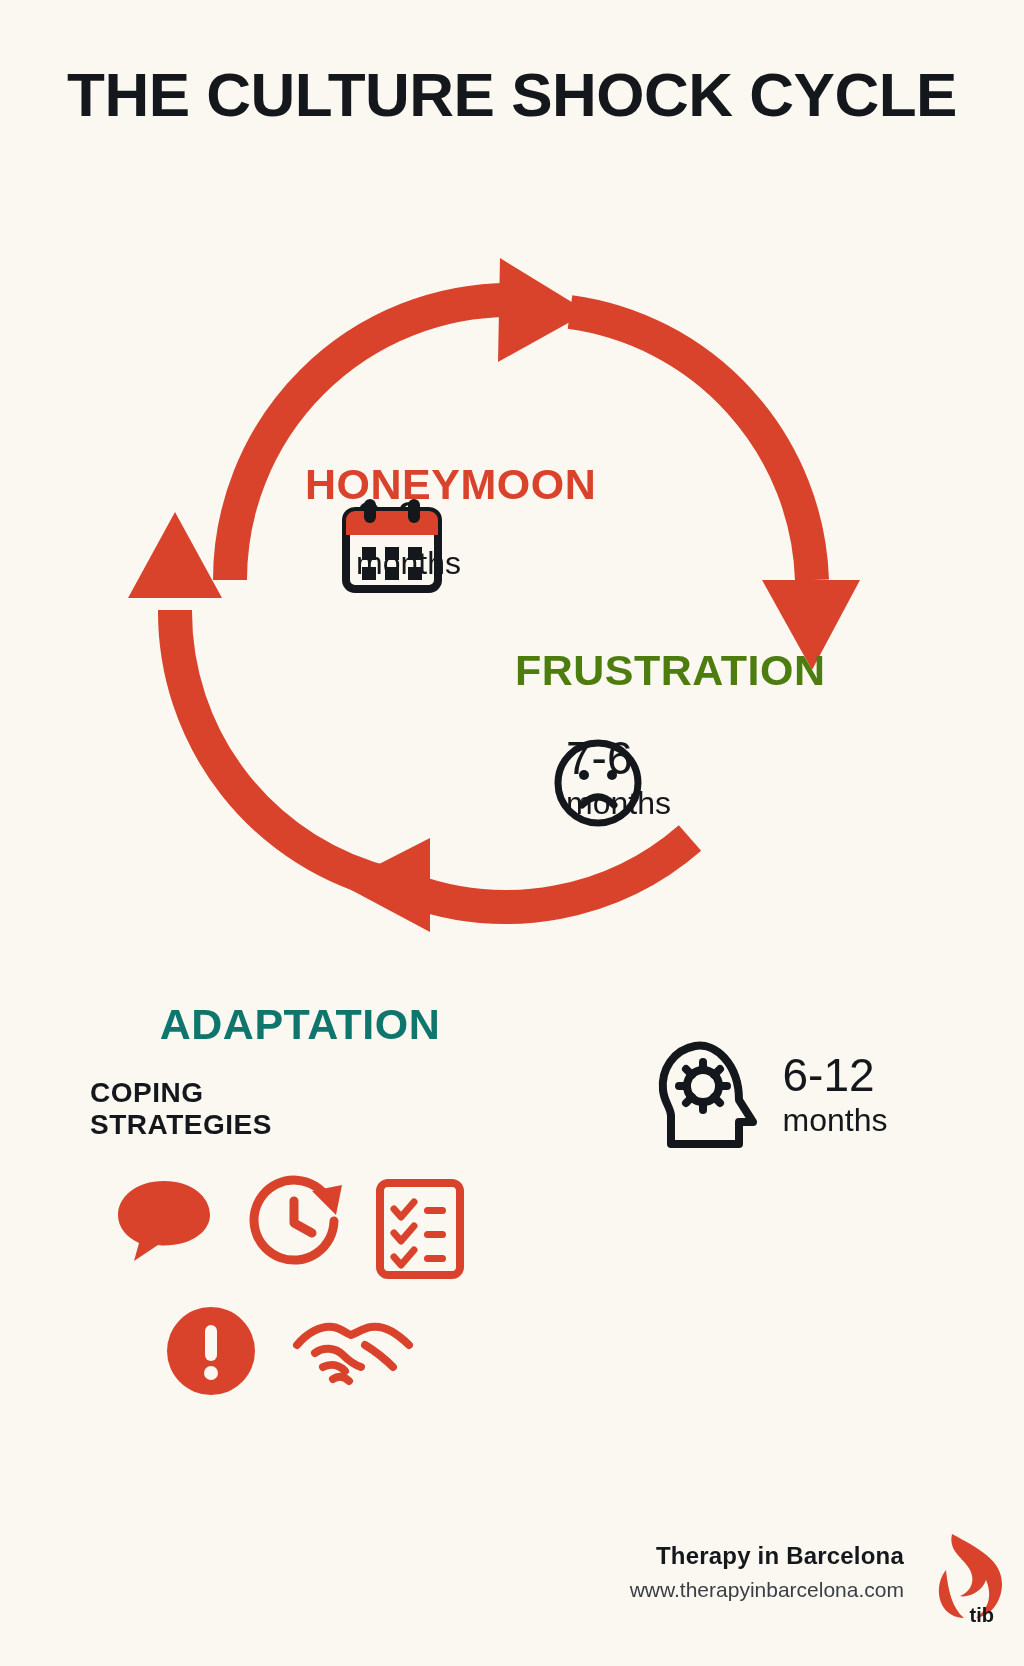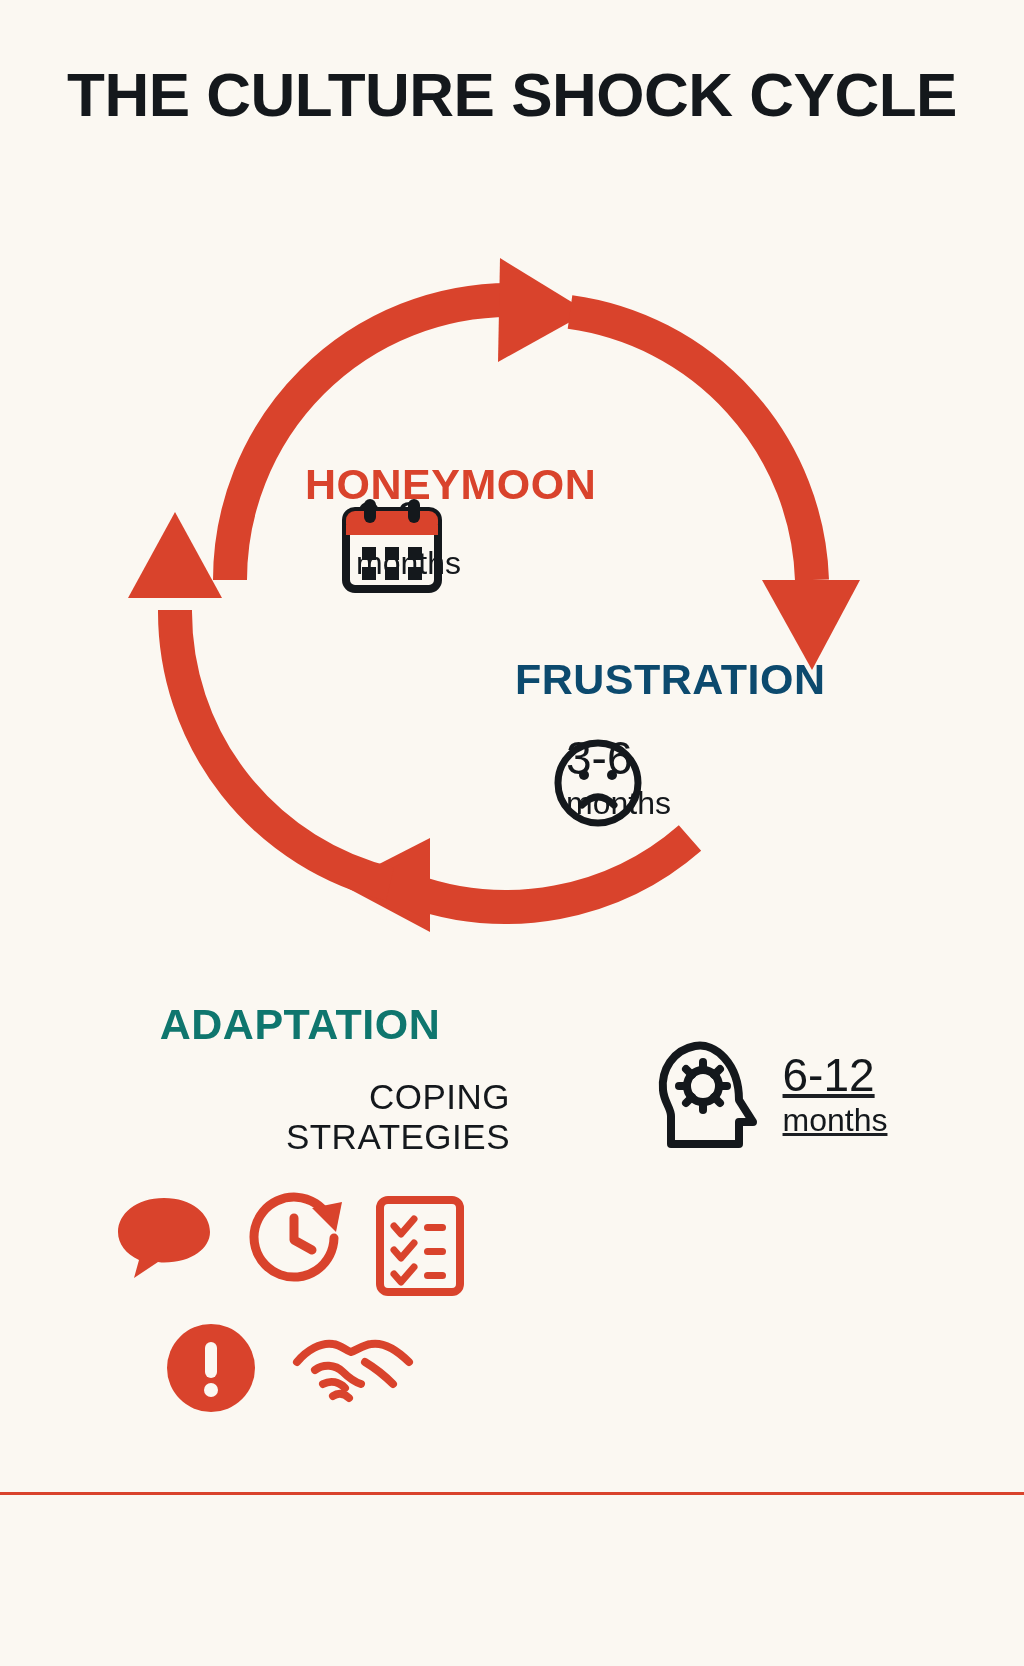--- a/index.html
+++ b/index.html
@@ -58,23 +58,23 @@
     text-transform: uppercase;
     white-space: nowrap;
   }
   .stage-honeymoon {
     top: 170px;
     left: 305px;
     color: #d9432c;
     margin-top: 40px;
   }
   .stage-frustration {
-    top: 405px;
+    top: 396px;
     left: 515px;
-    color: #0c4a6e;
+    color: #4d7c0f;
   }
 
   .duration {
     position: absolute;
     display: flex;
     align-items: center;
     gap: 16px;
   }
   .duration .icon {
     flex: 0 0 auto;
@@ -132,23 +132,23 @@
     letter-spacing: 0.5px;
     text-transform: uppercase;
     color: #0f766e;
     text-align: center;
   }
   .col-left .col-title { text-align: center; }
   .col-right .col-title { text-align: center; }
 
   .coping {
     margin-top: 28px;
-    text-align: right;
-    font-size: 35px;
-    font-weight: 400;
+    text-align: left;
+    font-size: 28px;
+    font-weight: 700;
     line-height: 1.15;
     letter-spacing: 0.5px;
     text-transform: uppercase;
     color: #14181c;
   }
 
   .coping-icons {
     margin-top: 34px;
     display: flex;
     flex-wrap: wrap;
@@ -159,21 +159,20 @@
   .coping-icons .ci {
     display: block;
   }
 
   .adjust-row {
     margin-top: 34px;
     display: flex;
     align-items: center;
     justify-content: center;
     gap: 18px;
-    text-decoration: underline;
   }
 
   
   .footer-rule {
     position: absolute;
     left: 0;
     top: 1492px;
     width: 1024px;
     height: 3px;
     background: #d9432c;
@@ -285,21 +284,21 @@
     <div class="duration dur-frustration">
       <span class="icon">
         <svg width="96" height="96" viewBox="0 0 96 96">
           <circle cx="48" cy="48" r="40" fill="none" stroke="#14181C" stroke-width="7"></circle>
           <circle cx="34" cy="40" r="5" fill="#14181C"></circle>
           <circle cx="62" cy="40" r="5" fill="#14181C"></circle>
           <path d="M32 70 Q48 54 64 70" fill="none" stroke="#14181C" stroke-width="7" stroke-linecap="round"></path>
         </svg>
       </span>
       <span class="dur-text">
-        <span class="dur-range">3-6</span>
+        <span class="dur-range">7-6</span>
         <span class="dur-unit">months</span>
       </span>
     </div>
   </div>
 
   <div class="bottom">
 
     <div class="col-left">
       <div class="col-title">ADAPTATION</div>
       <div class="coping">
@@ -371,14 +370,27 @@
         </span>
         <span class="dur-text">
           <span class="dur-range">6-12</span>
           <span class="dur-unit">months</span>
         </span>
       </div>
     </div>
   </div>
 
   <div class="footer-rule"></div>
+  <div class="footer">
+    <div class="footer-text">
+      <div class="brand">Therapy in Barcelona</div>
+      <div class="site">www.therapyinbarcelona.com</div>
+    </div>
+    <div class="logo">
+      <svg width="82" height="96" viewBox="0 0 82 96">
+        <path d="M30 4 C26 22 42 28 48 40 C54 52 48 62 38 66 C46 68 60 62 64 50 C70 64 68 78 54 88 C70 86 80 70 80 54 C80 30 56 18 30 4 Z" fill="#D9432C"></path>
+        <path d="M24 40 C16 50 14 66 22 78 C26 84 34 88 42 88 C30 78 26 60 24 40 Z" fill="#D9432C"></path>
+      </svg>
+    </div>
+    <div class="logo-tib">tib</div>
+  </div>
 
 </div>
 
 </body></html>

